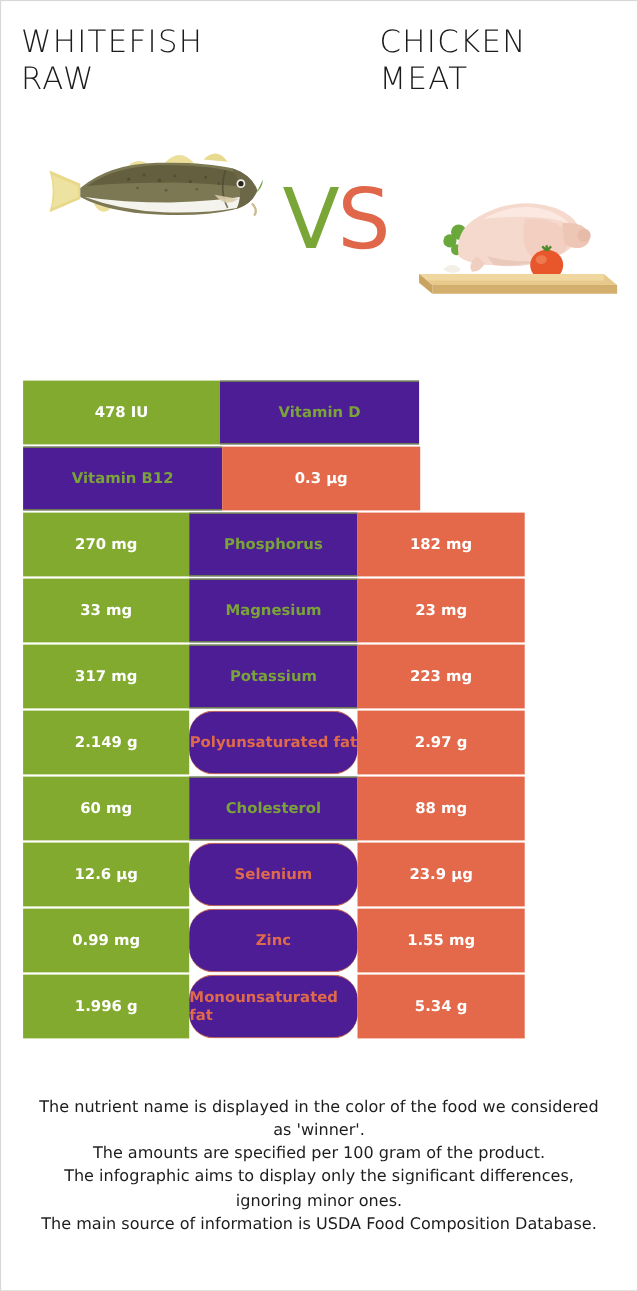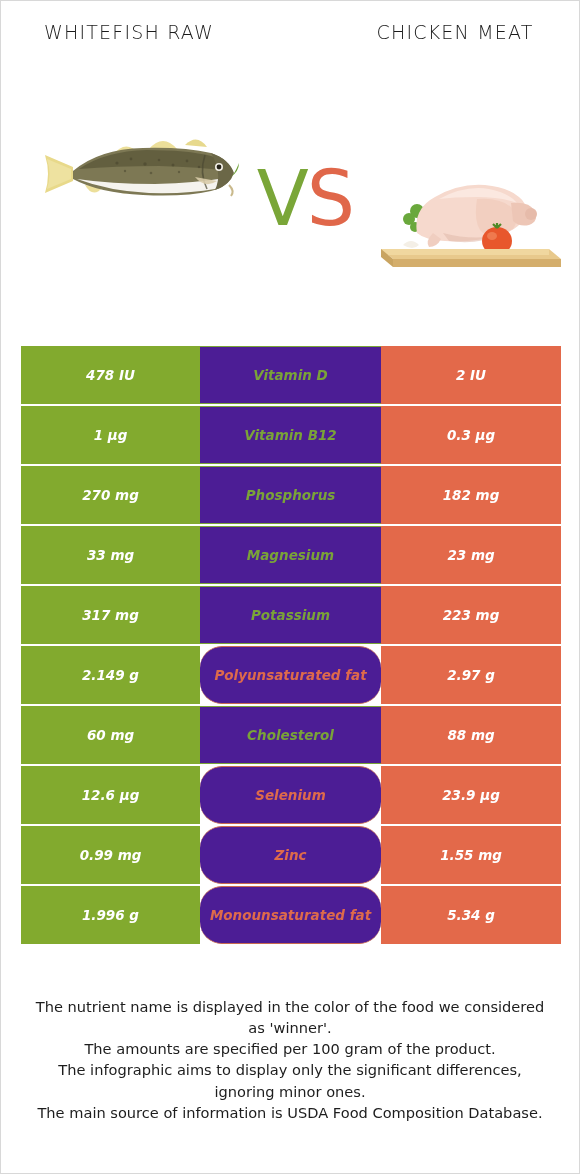--- a/index.html
+++ b/index.html
@@ -25,22 +25,22 @@
   
   .header {
     position: absolute;
     top: 0; left: 0; right: 0;
     height: 300px;
   }
   .title {
     position: absolute;
     top: 20px;
     width: 220px;
-    text-align: center;
-    font-size: 19px;
+    text-align: left;
+    font-size: 28px;
     line-height: 1.22;
     letter-spacing: 1.2px;
     font-weight: 300;
     color: #1b1b1b;
     text-transform: uppercase;
     font-family: "DejaVu Sans", sans-serif;
     font-stretch: condensed;
   }
   .title-left  { left: 18px; }
   .title-right { left: 344px; }
@@ -65,22 +65,21 @@
     overflow: hidden;
   }
   .food-left  { left: 38px;  top: 118px; width: 200px; height: 100px; }
   .food-right { left: 372px; top: 140px; width: 196px; height: 130px; }
 
   
   .table {
     position: absolute;
     left: 20px;
     top: 345px;
-    width: 540px;
-    font-style: italic;
+    width: 456px;
   }
   .row {
     position: relative;
     display: flex;
     height: 58px;
     margin-bottom: 2px;
   }
   .cell {
     display: flex;
     align-items: center;
@@ -232,25 +231,23 @@
         <path d="M8 108 L8 116 L20 126 L20 118 Z" fill="#c9a461"></path>
       </svg>
     </div>
   </div>
 
   <div class="table">
 
     <div class="row win-green">
       <div class="cell cell-left">478 IU</div>
       <div class="cell cell-mid">Vitamin D</div>
-      <div class="cell cell-right">2 IU</div>
-    </div>
-
-    <div class="row win-green">
-      <div class="cell cell-left">1 µg</div>
+    </div>
+
+    <div class="row win-green">
       <div class="cell cell-mid">Vitamin B12</div>
       <div class="cell cell-right">0.3 µg</div>
     </div>
 
     <div class="row win-green">
       <div class="cell cell-left">270 mg</div>
       <div class="cell cell-mid">Phosphorus</div>
       <div class="cell cell-right">182 mg</div>
     </div>
 

